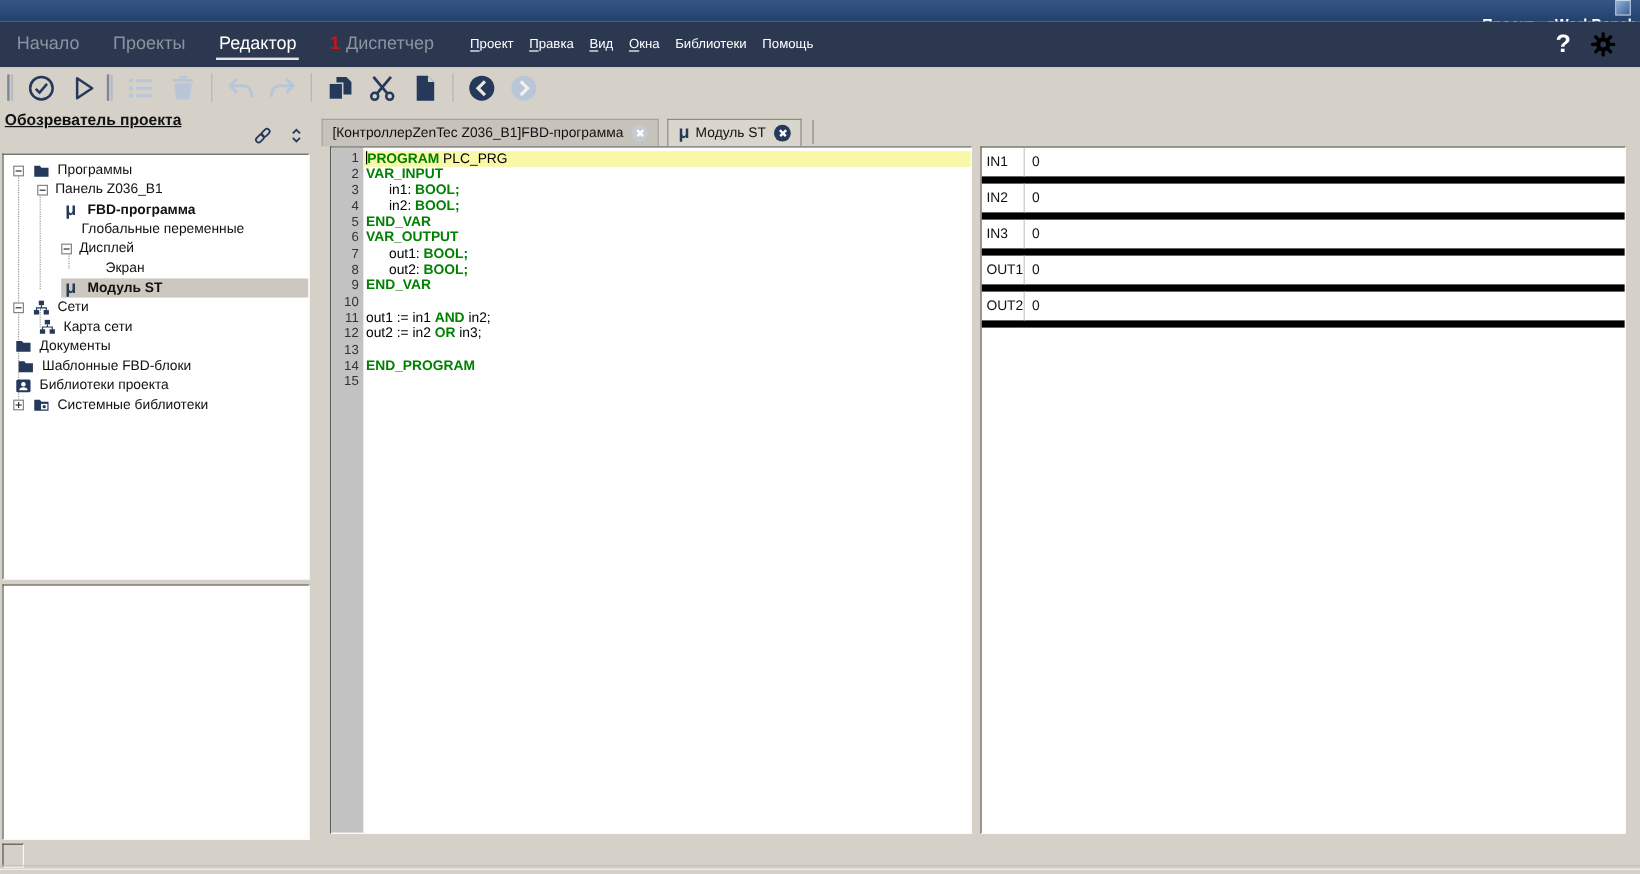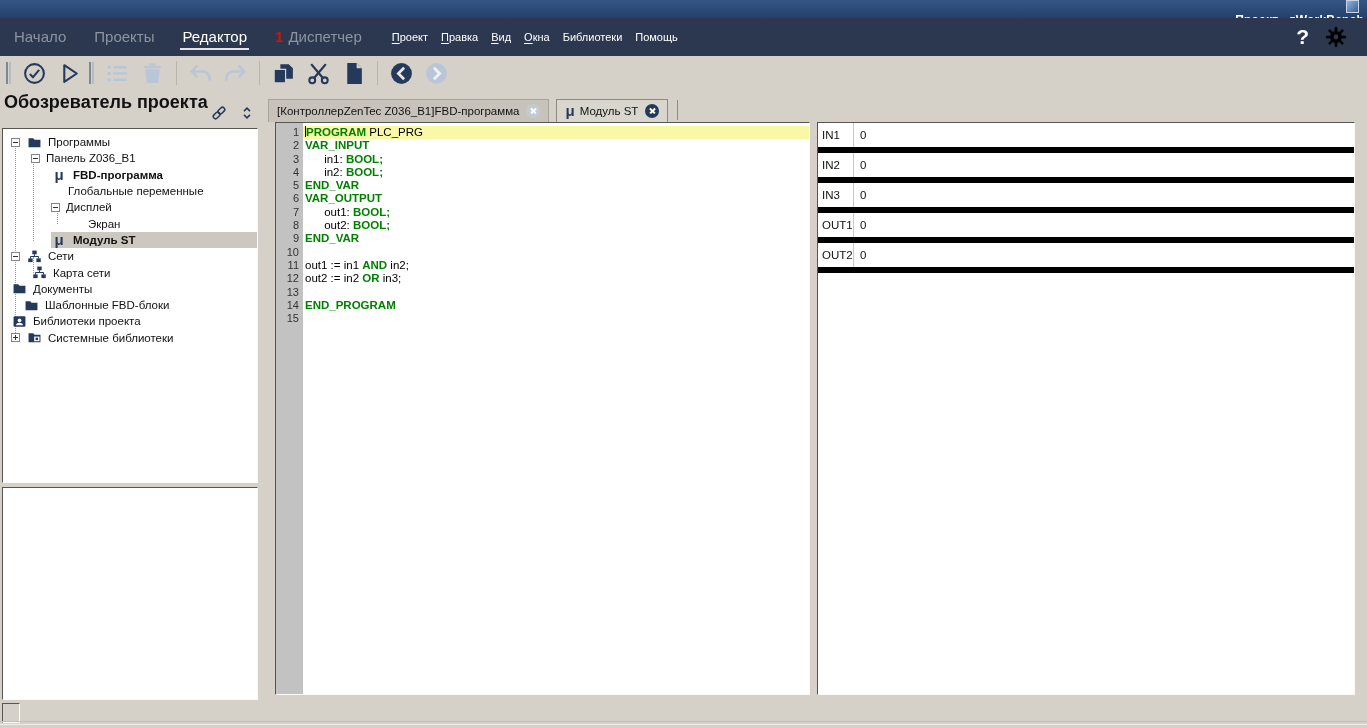--- a/index.html
+++ b/index.html
@@ -48,21 +48,21 @@
     border-left:2px solid #7d8796; border-right:2px solid #b6bcc6; }
   .tb-group { display:flex; align-items:center; }
   .tb-btn { background:none; border:none; padding:0 4px; margin:0 1px; cursor:default; display:flex; align-items:center; }
   .tb-btn svg { width:25px; height:25px; display:block; color:var(--accent-navy); }
   .tb-btn.disabled svg { color:var(--disabled-icon); }
   .tb-sep { width:1px; height:24px; background:#b9b5ad; margin:0 6px; }
 
   
   .workspace { position:absolute; left:0; top:90px; width:1367px; height:612px; background:var(--window-bg); }
 
-  .explorer-title { position:absolute; left:4px; top:2px; font-size:18px; font-weight:bold; color:#111; }
+  .explorer-title { position:absolute; left:4px; top:2px; font-size:13px; font-weight:bold; color:#111;text-decoration:underline; }
   .explorer-tools { position:absolute; left:180px; top:14px; width:76px; display:flex; justify-content:flex-end; gap:10px; }
   .explorer-tools .icon svg { width:18px; height:18px; color:var(--accent-navy); display:block; }
 
   .sunken { background:#fff; border:1px solid; border-color:#57554f #fbfaf7 #fbfaf7 #57554f; }
 
   
   .tabbar { position:absolute; left:268px; top:8px; height:24px; display:flex; align-items:center; }
   .tab { height:23px; display:flex; align-items:center; padding:0 8px; font-size:11.5px; color:#111;
     background:#c7c3bb; border:1px solid #a8a49c; border-bottom:none; margin-right:7px; cursor:default; white-space:nowrap; }
   .tab.active { background:#d9d6ce; border-color:#8e8a82; }
@@ -386,21 +386,21 @@
           <div class="tree-row" style="padding-left: 8px;">
             <span class="tree-inner">
               <span class="tree-icon">
                 <svg viewBox="0 0 24 24" xmlns="http://www.w3.org/2000/svg">
                   <path d="M2.5 5 h7.5 l2 2.5 h9.5 v12 h-19 z" fill="currentColor"></path>
                 </svg>
               </span>
               <span class="tree-label">Документы</span>
             </span>
           </div>
-          <div class="tree-row" style="padding-left: 20px;">
+          <div class="tree-row" style="padding-left: 10px;">
             <span class="tree-inner">
               <span class="tree-icon">
                 <svg viewBox="0 0 24 24" xmlns="http://www.w3.org/2000/svg">
                   <path d="M2.5 5 h7.5 l2 2.5 h9.5 v12 h-19 z" fill="currentColor"></path>
                 </svg>
               </span>
               <span class="tree-label">Шаблонные FBD-блоки</span>
             </span>
           </div>
           <div class="tree-row" style="padding-left: 8px;">

